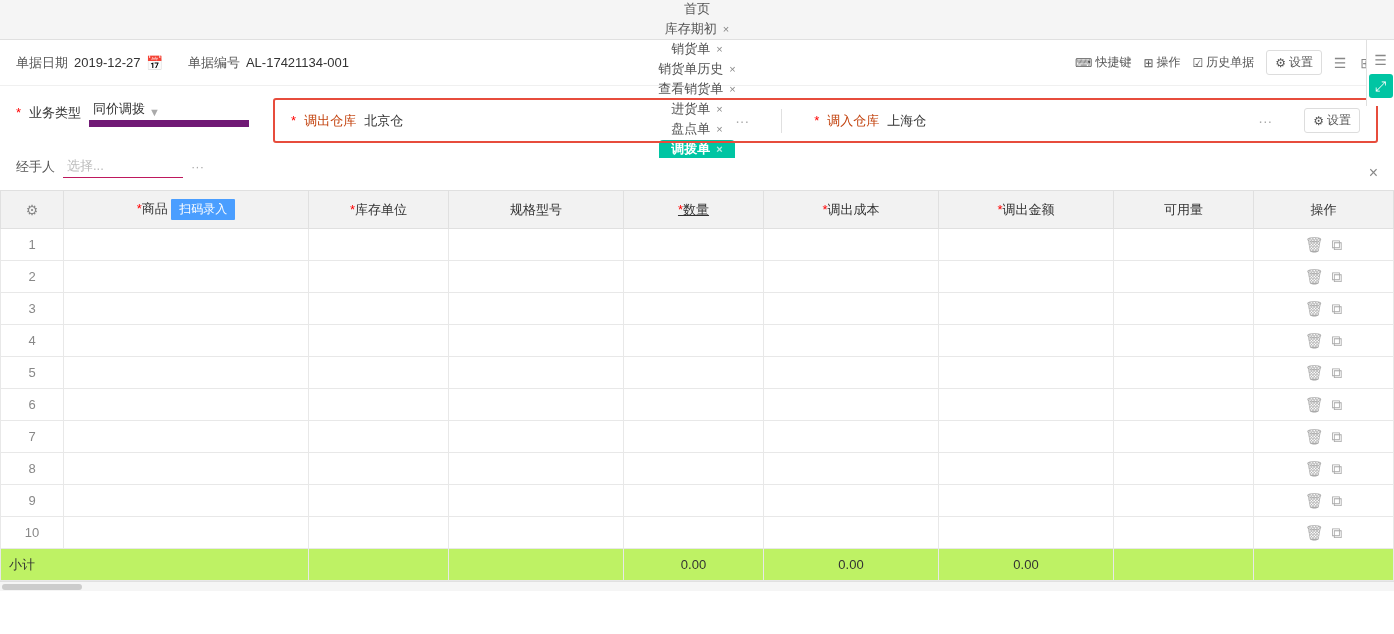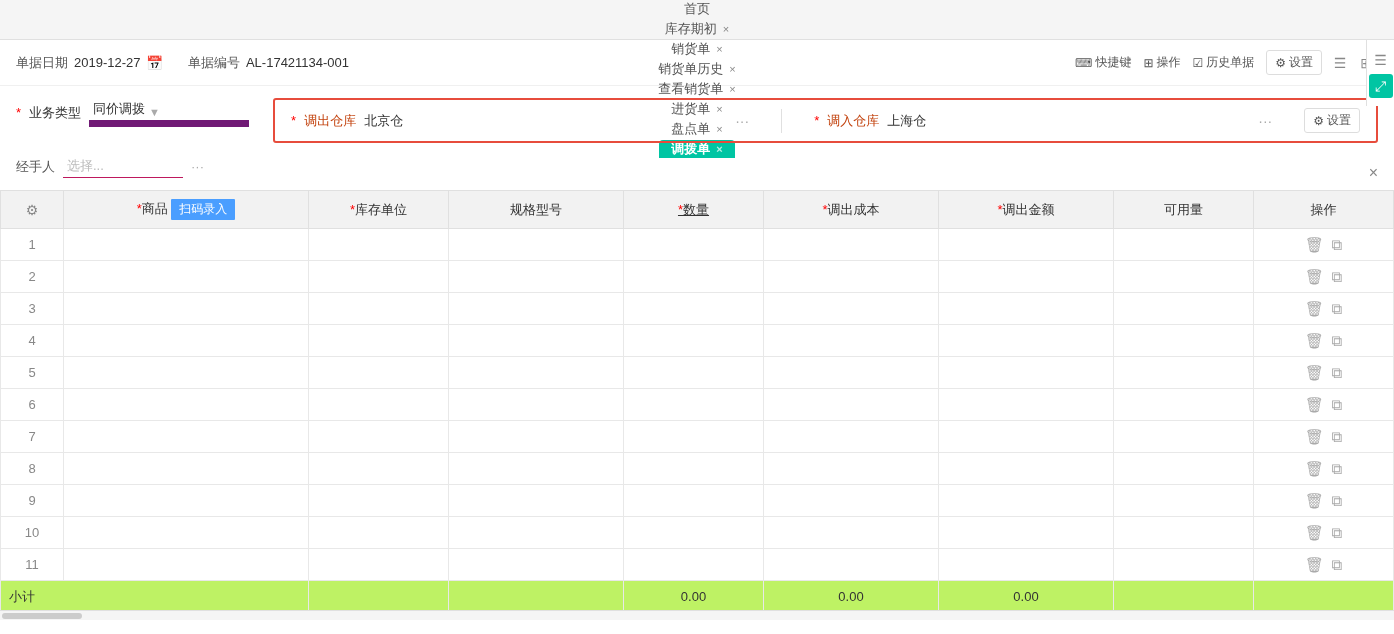--- a/index.html
+++ b/index.html
@@ -411,34 +411,20 @@
         <td></td>
         <td></td>
         <td></td>
         <td></td>
         <td></td>
         <td>
           <span class="op-icon">🗑</span>
           <span class="op-icon">⧉</span>
         </td>
       </tr>
-        <tr>
-        <td><span class="row-num">11</span></td>
-        <td></td>
-        <td></td>
-        <td></td>
-        <td></td>
-        <td></td>
-        <td></td>
-        <td></td>
-        <td>
-          <span class="op-icon">🗑</span>
-          <span class="op-icon">⧉</span>
-        </td>
-      </tr>
         <tr class="subtotal">
         <td colspan="2" style="text-align:left;padding-left:8px;">小计</td>
         <td></td>
         <td></td>
         <td>0.00</td>
         <td>0.00</td>
         <td>0.00</td>
         <td></td>
         <td></td>
       </tr>

